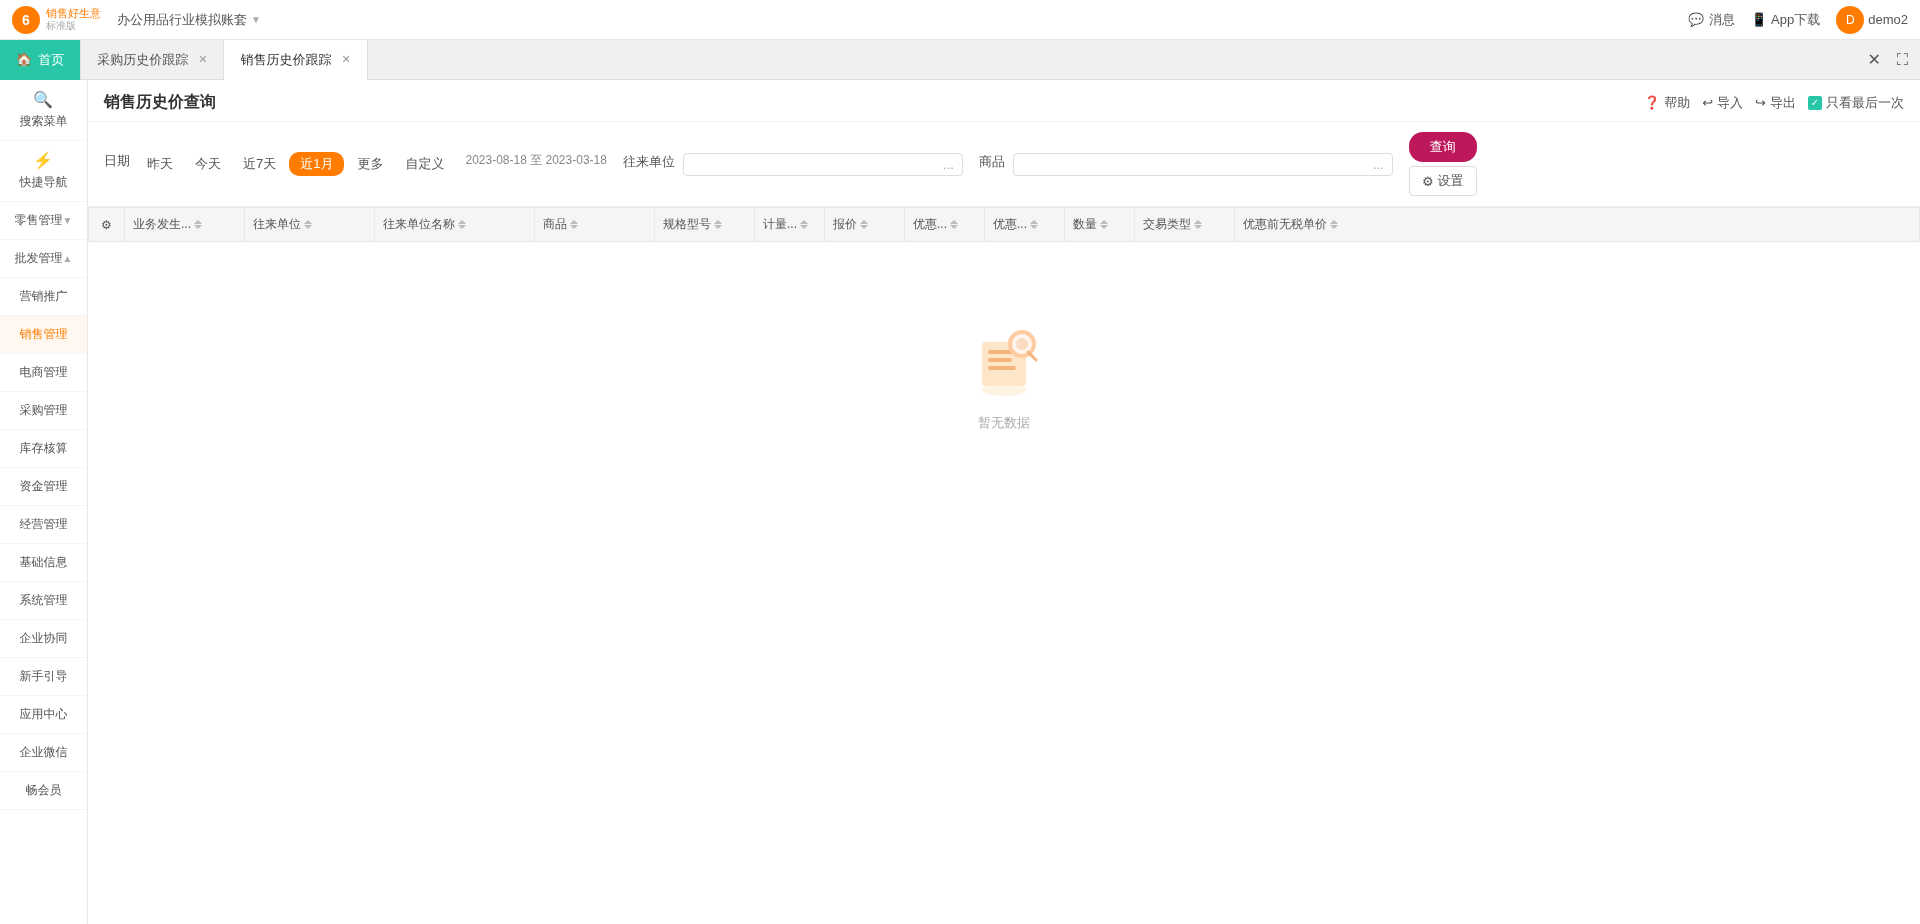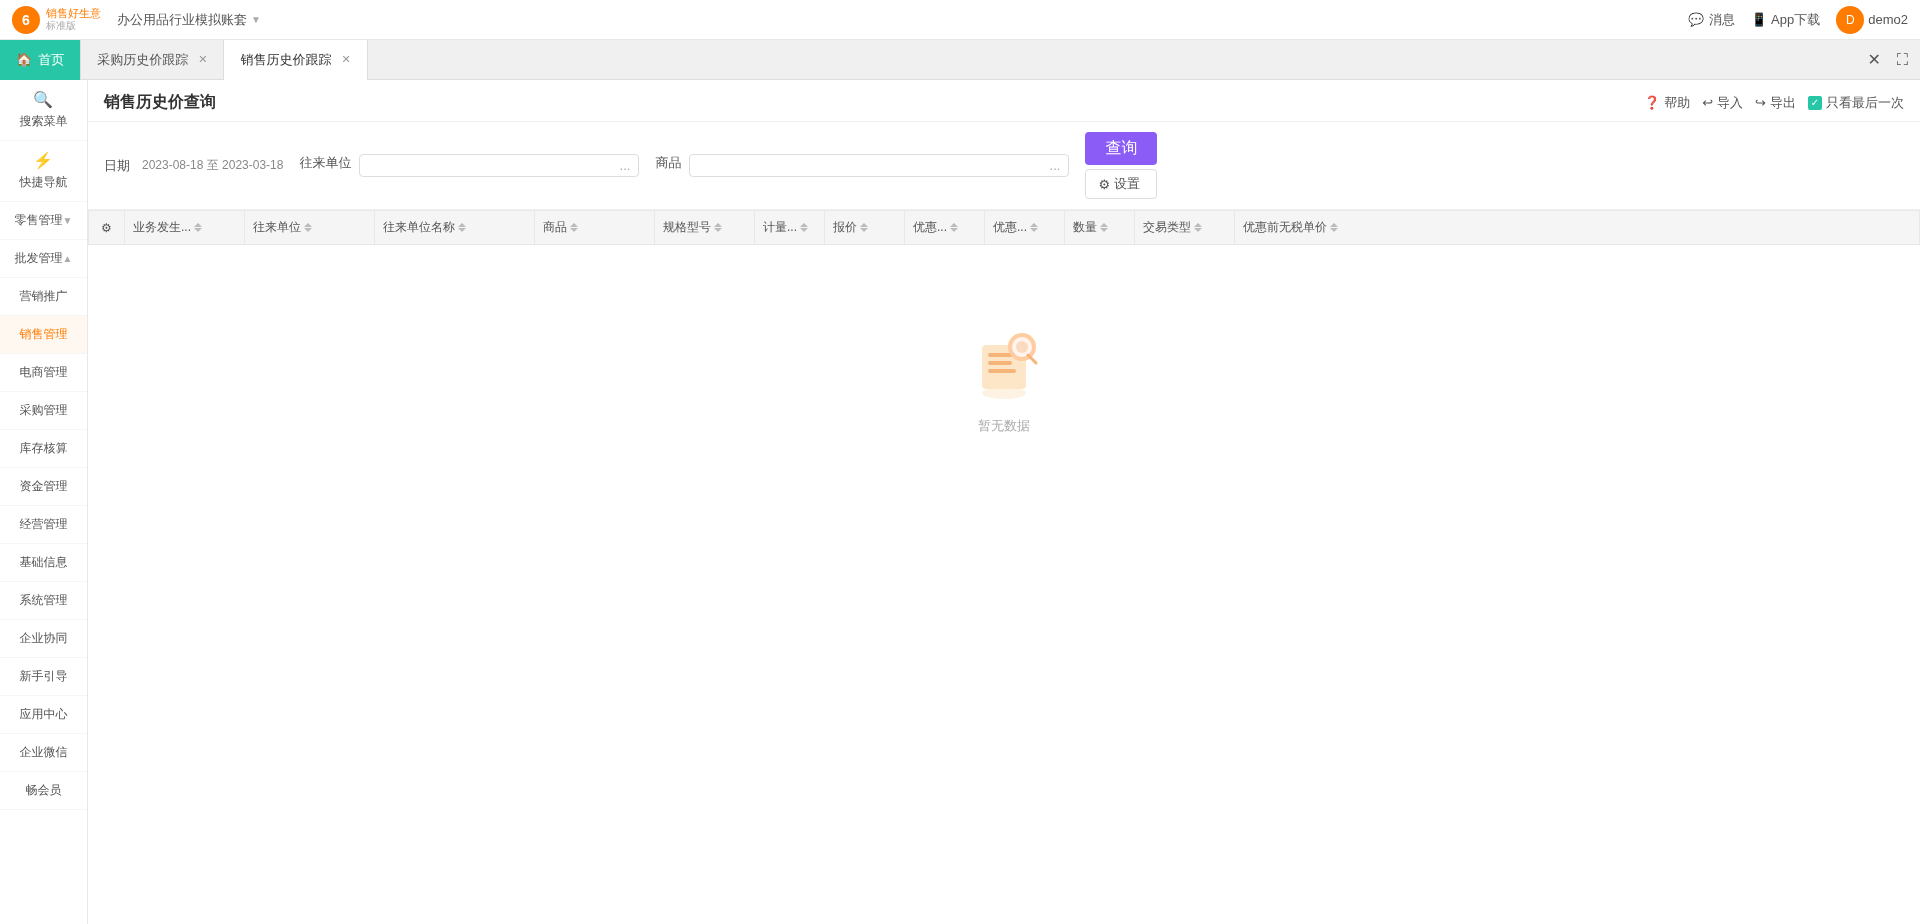--- a/index.html
+++ b/index.html
@@ -51,21 +51,21 @@
     .filter-area { padding: 10px 16px; background: #fff; border-bottom: 1px solid #f0f0f0; display: flex; align-items: center; gap: 16px; flex-shrink: 0; flex-wrap: wrap; }
     .filter-group { display: flex; gap: 8px; }
     .filter-label { font-size: 13px; color: #555; white-space: nowrap; }
     .date-btns { display: flex; align-items: center; gap: 4px; }
     .date-btn { padding: 2px 8px; border-radius: 3px; cursor: pointer; font-size: 13px; color: #555; border: 1px solid transparent; }
     .date-btn.active { background: #ff7c00; color: #fff; border-radius: 10px; padding: 2px 10px; }
     .date-range { font-size: 12px; color: #888; margin-left: 4px; }
     .filter-input { display: flex; align-items: center; border: 1px solid #ddd; border-radius: 4px; padding: 3px 8px; min-width: 200px; background: #fff; cursor: pointer; }
     .filter-input-text { flex: 1; font-size: 13px; color: #ccc; }
     .filter-input-dots { color: #aaa; font-size: 13px; }
-    .query-btn { background: #8b5cf6; color: #fff; border: none; border-radius: 4px; padding: 6px 20px; font-size: 16px; cursor: pointer; white-space: nowrap; }
+    .query-btn { background: #be185d; color: #fff; border: none; border-radius: 14px; padding: 6px 20px; font-size: 13px; cursor: pointer; white-space: nowrap; }
     .settings-btn { display: flex; align-items: center; gap: 4px; border: 1px solid #ddd; border-radius: 4px; padding: 5px 12px; font-size: 13px; color: #555; cursor: pointer; background: #fff; }
 
     
     .table-container { flex: 1; overflow: auto; }
     table { width: 100%; border-collapse: collapse; table-layout: fixed; }
     thead { position: sticky; top: 0; z-index: 10; }
     th { background: #f5f5f5; border: 1px solid #e8e8e8; padding: 8px 8px; font-size: 12px; color: #555; font-weight: 500; white-space: nowrap; text-align: center; }
     td { border: 1px solid #e8e8e8; padding: 8px; font-size: 12px; color: #333; }
     .th-sort { display: flex; align-items: center; gap: 3px; }
     .sort-arrows { display: flex; flex-direction: column; gap: 1px; }
@@ -225,20 +225,28 @@
         <label class="checkbox-label">
           <div class="checkbox-active">✓</div>
           <span>只看最后一次</span>
         </label>
       </div>
     </div>
 
     <div class="filter-area">
       <div class="filter-group">
         <span class="filter-label">日期</span>
+        <div class="date-btns">
+          <span class="date-btn">昨天</span>
+          <span class="date-btn">今天</span>
+          <span class="date-btn">近7天</span>
+          <span class="date-btn active">近1月</span>
+          <span class="date-btn">更多</span>
+          <span class="date-btn">自定义</span>
+        </div>
         <span class="date-range">2023-08-18 至 2023-03-18</span>
       </div>
       <div class="filter-group">
         <span class="filter-label">往来单位</span>
         <div class="filter-input" style="min-width:280px;">
           <span class="filter-input-text">&nbsp;</span>
           <span class="filter-input-dots">...</span>
         </div>
       </div>
       <div class="filter-group">

